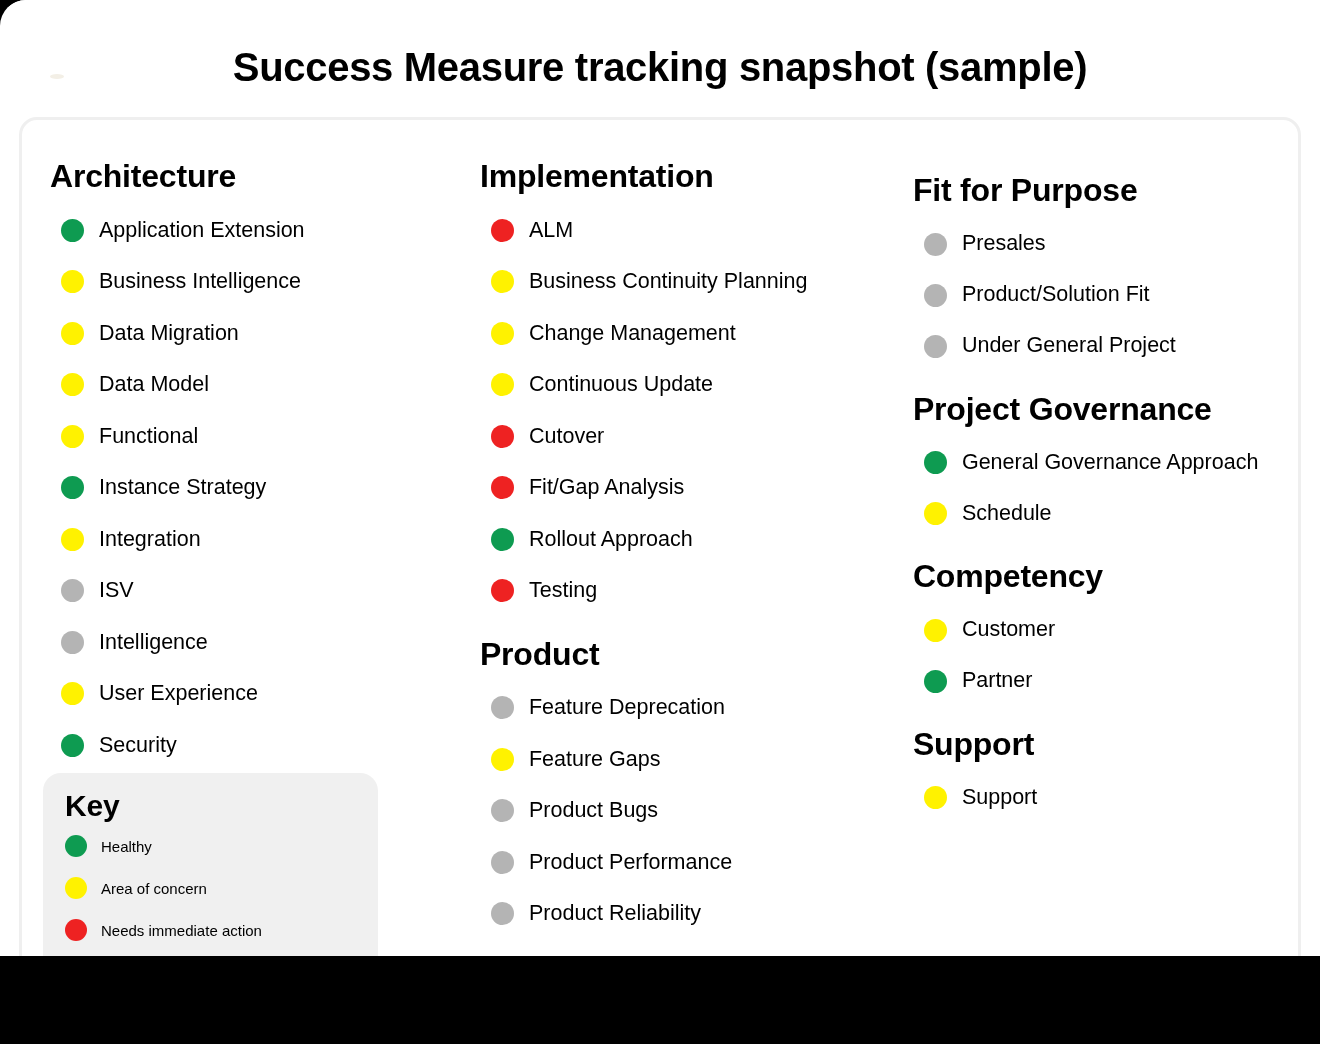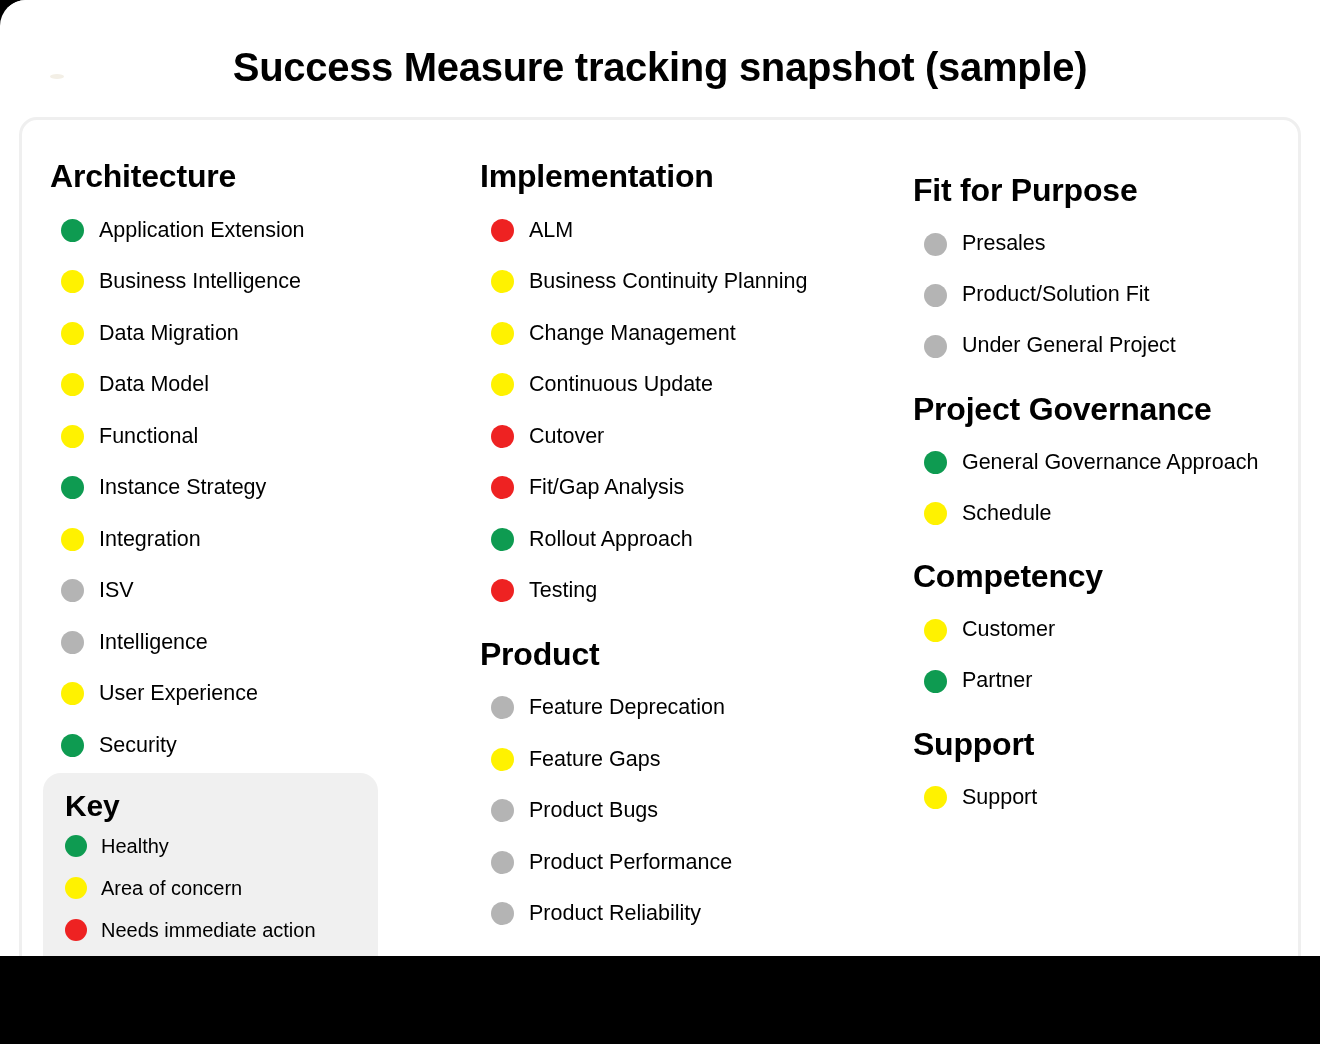--- a/index.html
+++ b/index.html
@@ -145,21 +145,21 @@
   }
   #key-title {
     font-size: 30px;
     font-weight: bold;
     color: #000000;
     margin: 4px 0 2px 22px;
     letter-spacing: -0.2px;
   }
   #key-box .item-row { height: 42px; }
   #key-box .status-dot { margin-left: 22px; width: 22px; height: 22px; margin-right: 14px; }
-  #key-box .item-label { font-size: 20px; }
+  #key-box .item-label { font-size: 15px; }
 </style>
 </head>
 <body>
 
 <div id="page">
 
   <div id="corner-notch"></div>
   <div id="corner-speck"></div>
 
   <h1 id="page-title">Success Measure tracking snapshot (sample)</h1>

